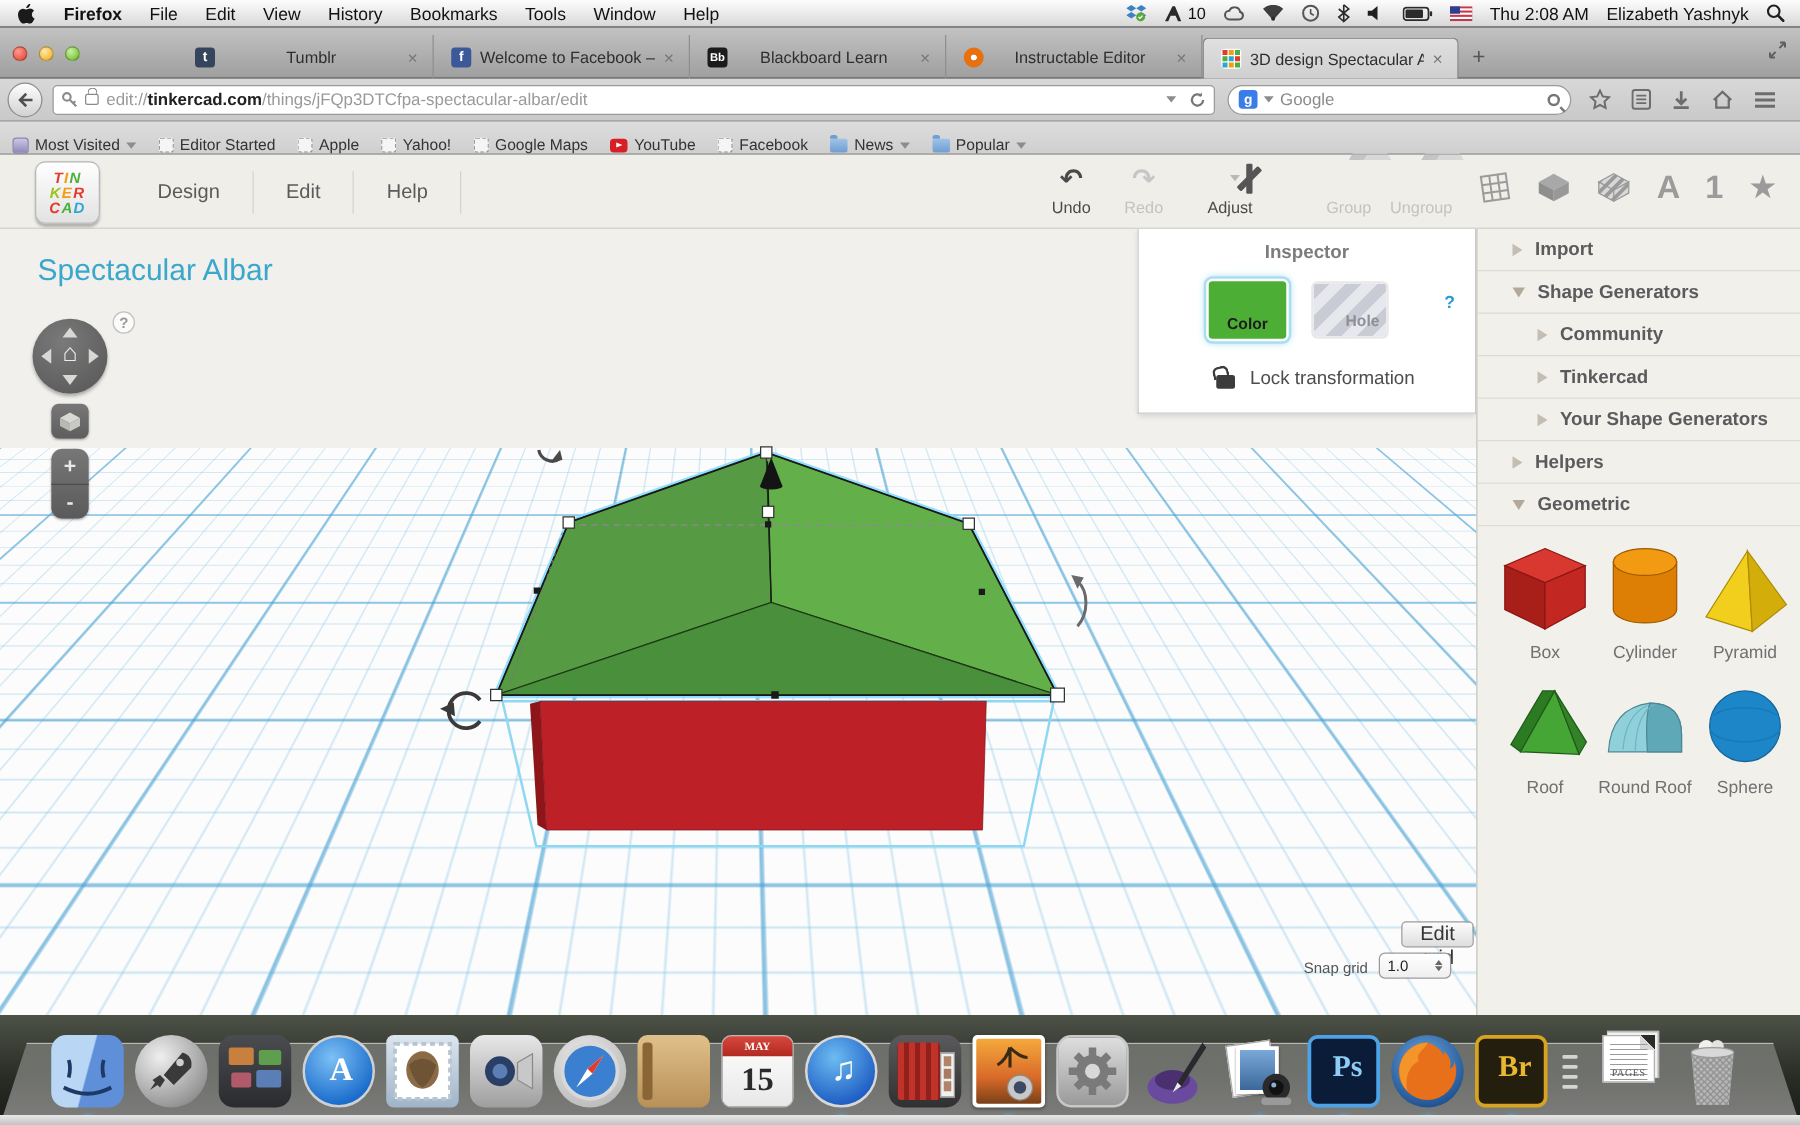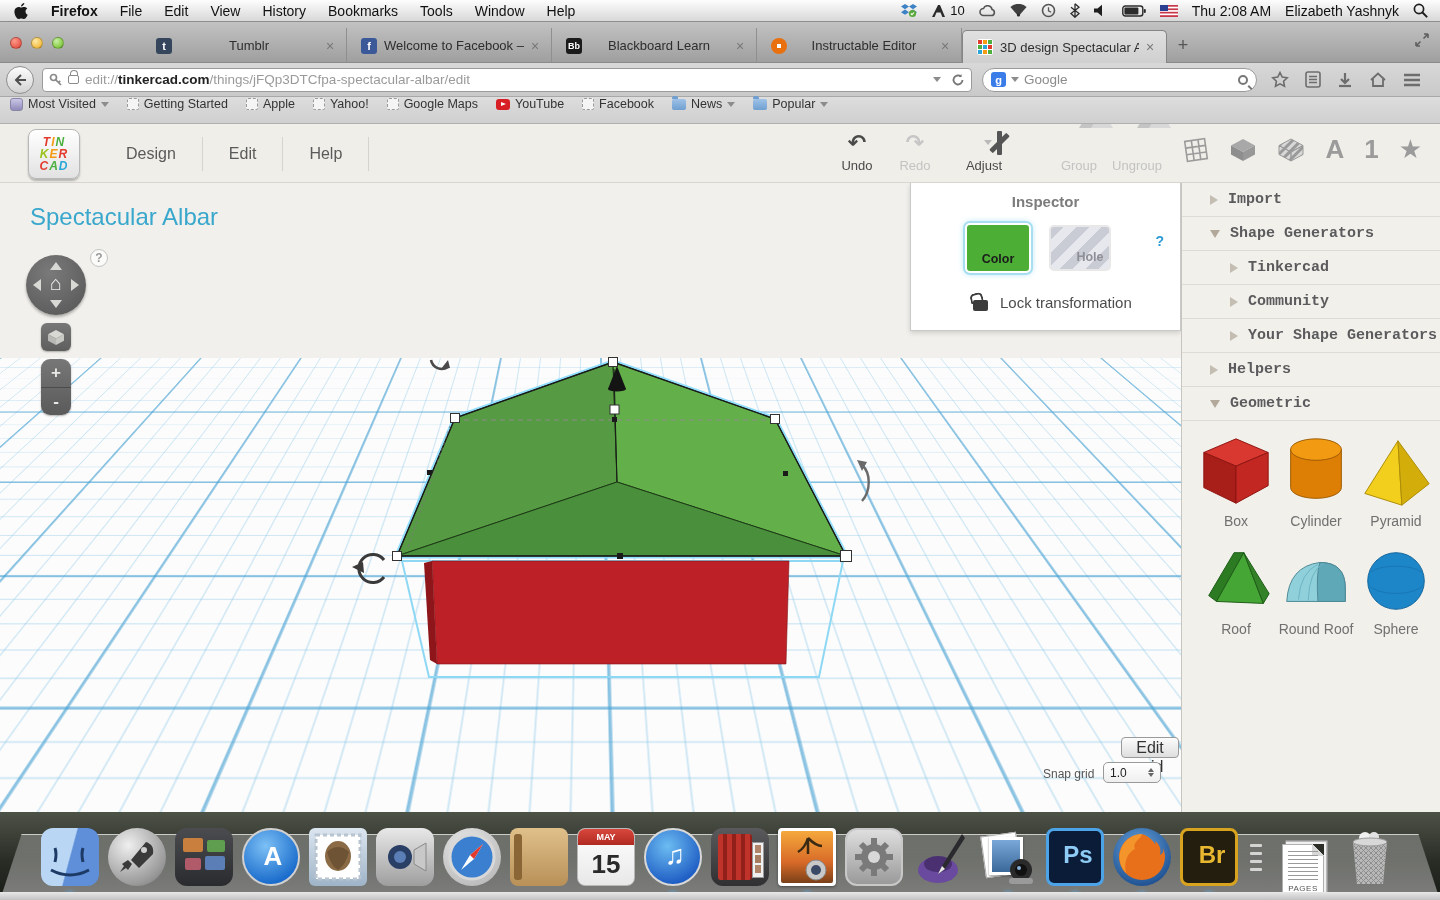--- a/index.html
+++ b/index.html
@@ -79,21 +79,21 @@
   .caret-dn { width:0; height:0; border-left:4px solid transparent; border-right:4px solid transparent;
     border-top:5px solid #8c8c8c; display:inline-block; }
   .nav-icons { display:flex; align-items:center; gap:16px; margin-left:14px; color:#6d6d6d; }
   .mag { width:10px; height:10px; border:2px solid #777; border-radius:50%; position:relative; margin-left:auto;}
   .mag::after{ content:""; position:absolute; width:2px; height:5px; background:#777; transform:rotate(-45deg);
     left:9px; top:8px; }
 
   
   #bookmarksbar { position:absolute; top:97px; left:0; width:100%; height:27px;
     background:linear-gradient(#dddddd,#cfcfcf); border-bottom:1px solid #b0b0b0;
-    display:flex; align-items:flex-start; padding-left:10px; gap:18px; font-size:12.5px; color:#333; z-index:55;}
+    display:flex; align-items:flex-end; padding-left:10px; gap:18px; font-size:12.5px; color:#333; z-index:55;}
   .bm { display:flex; align-items:center; gap:5px; }
   .bm-ph { width:12px; height:12px; border:1px dashed #9a9a9a; border-radius:2px; background:#f5f5f5; }
   .bm-mv { width:13px; height:13px; border-radius:3px; background:linear-gradient(#cac7e8,#8f8ab8); border:1px solid #8a86a8;}
   .bm-yt { width:14px; height:11px; border-radius:3px; background:#d81f26; position:relative; }
   .bm-yt::after{ content:""; position:absolute; left:5px; top:3px; border-left:5px solid #fff;
     border-top:2.5px solid transparent; border-bottom:2.5px solid transparent;}
   .bm-folder { width:14px; height:11px; background:linear-gradient(#9fc2e8,#6f9fd0); border-radius:2px; position:relative;}
   .bm-folder::before{ content:""; position:absolute; top:-3px; left:0; width:6px; height:3px;
     background:#6f9fd0; border-radius:2px 2px 0 0; }
 
@@ -186,39 +186,39 @@
     display:flex; align-items:center; padding:0 6px; }
   .stepper { margin-left:auto; display:flex; flex-direction:column; gap:1px; }
   .stepper i { width:0; height:0; border-left:3.5px solid transparent; border-right:3.5px solid transparent; }
   .stepper .up { border-bottom:4px solid #666; }
   .stepper .dn { border-top:4px solid #666; }
 
   
   #sidebar { position:absolute; left:1181px; top:0; width:259px; height:629px; background:#f1f0eb;
     border-left:1px solid #c6c5bf; }
   .side-row { height:34px; display:flex; align-items:center; border-bottom:1px solid #dddbd3;
-    font-size:15px; font-weight:bold; color:#5b5b5d;font-family:Liberation Mono, monospace; }
+    font-size:15px; font-weight:bold; color:#5b5b5d; }
   .side-row.l1 { padding-left:28px; gap:10px; }
   .side-row.l2 { padding-left:48px; gap:10px; }
   .tri-r { width:0; height:0; border-top:5px solid transparent; border-bottom:5px solid transparent;
     border-left:8px solid #c3bdb2; }
   .tri-d { width:0; height:0; border-left:5px solid transparent; border-right:5px solid transparent;
     border-top:8px solid #b3a99a; }
   #shapegrid { display:grid; grid-template-columns:1fr 1fr 1fr; padding:12px 14px; row-gap:12px; }
   .shape { display:flex; flex-direction:column; align-items:center; gap:2px; font-size:14px; color:#707070; }
 
   
   #desktop { position:absolute; top:812px; left:0; width:1440px; height:88px;
     background:linear-gradient(#4d5247 0%, #2a2d26 55%, #191b16 100%); overflow:hidden; }
   #shelf { position:absolute; left:0; right:0; top:22px; bottom:0;
     background:linear-gradient(rgba(235,235,235,.28), rgba(210,210,210,.55));
     border-top:1px solid rgba(255,255,255,.55); clip-path:polygon(1.5% 0, 98.5% 0, 100% 100%, 0 100%); }
   #shelf-front { position:absolute; left:0; right:0; bottom:0; height:8px; background:linear-gradient(#e8e8e8,#c2c2c2); }
   #dock { position:absolute; left:50%; transform:translateX(-50%); bottom:14px; display:flex; align-items:flex-end; gap:9px; }
-  .dicon { position:relative; width:58px; height:58px; flex:0 0 auto; }
+  .dicon { position:relative; width:58px; height:58px; flex:0 0 auto;font-family:Liberation Serif, serif; }
   .dot { position:absolute; left:50%; transform:translateX(-50%); bottom:-11px; width:8px; height:5px; border-radius:50%;
     background:radial-gradient(circle,#bfe4ff,#2a8ae0 70%); box-shadow:0 0 4px #57b0f5; }
   .rs { width:100%; height:100%; border-radius:12px; }
   .circ { width:100%; height:100%; border-radius:50%; }
   .dlabel { position:absolute; width:100%; text-align:center; font-weight:bold; }
   .divider { width:18px; height:58px; display:flex; flex-direction:column; justify-content:center; gap:5px; align-items:center;}
   .divider i { width:12px; height:3px; background:rgba(245,245,245,.75); border-radius:1px; }
 </style>
 </head>
 <body>
@@ -406,21 +406,21 @@
   </div>
 
   <div id="bookmarksbar">
     <span class="bm">
         <span class="bm-mv"></span>
         <span>Most Visited</span>
         <span class="caret-dn"></span>
       </span>
     <span class="bm">
         <span class="bm-ph"></span>
-        <span>Getting Started</span>
+        <span>Editor Started</span>
       </span>
     <span class="bm">
         <span class="bm-ph"></span>
         <span>Apple</span>
       </span>
     <span class="bm">
         <span class="bm-ph"></span>
         <span>Yahoo!</span>
       </span>
     <span class="bm">
@@ -613,25 +613,25 @@
       <div class="side-row l1">
           <span class="tri-r"></span>
           <span>Import</span>
         </div>
       <div class="side-row l1">
           <span class="tri-d"></span>
           <span>Shape Generators</span>
         </div>
       <div class="side-row l2">
           <span class="tri-r"></span>
-          <span>Tinkercad</span>
+          <span>Community</span>
         </div>
       <div class="side-row l2">
           <span class="tri-r"></span>
-          <span>Community</span>
+          <span>Tinkercad</span>
         </div>
       <div class="side-row l2">
           <span class="tri-r"></span>
           <span>Your Shape Generators</span>
         </div>
       <div class="side-row l1">
           <span class="tri-r"></span>
           <span>Helpers</span>
         </div>
       <div class="side-row l1">
@@ -849,21 +849,21 @@
         </div>
           <span class="dot"></span>
       </div>
       <div class="divider">
           <i></i>
           <i></i>
           <i></i>
           <i></i>
         </div>
       <div class="dicon">
-        <div style="position:absolute;left:8px;top:16px;width:42px;height:52px;background:#fff;border:1px solid #b0b0b0;box-shadow:3px -3px 0 -1px #f0f0f0, 3.5px -3.5px 0 0 #b8b8b8;">
+        <div style="position:absolute;left:8px;top:0;width:42px;height:38px;background:#fff;border:1px solid #b0b0b0;box-shadow:3px -3px 0 -1px #f0f0f0, 3.5px -3.5px 0 0 #b8b8b8;">
           <div style="position:absolute;right:-1px;top:-1px;width:12px;height:12px;background:linear-gradient(225deg,#2a2d26 50%,#d8d8d8 50%)"></div>
           <div style="position:absolute;left:5px;top:6px;right:5px;height:32px;background:repeating-linear-gradient(#9a9a9a 0 1px,transparent 1px 4px)"></div>
           <div style="position:absolute;bottom:2px;width:100%;text-align:center;font-size:8px;color:#555;letter-spacing:.5px">PAGES</div>
         </div>
       </div>
       <div class="dicon">
         <svg width="58" height="58" viewBox="0 0 58 58">
           <defs>
               <pattern id="mesh" width="5" height="5" patternUnits="userSpaceOnUse">
                 <path d="M0 0L5 5M5 0L0 5" stroke="#8e8e8e" stroke-width="1"></path>

